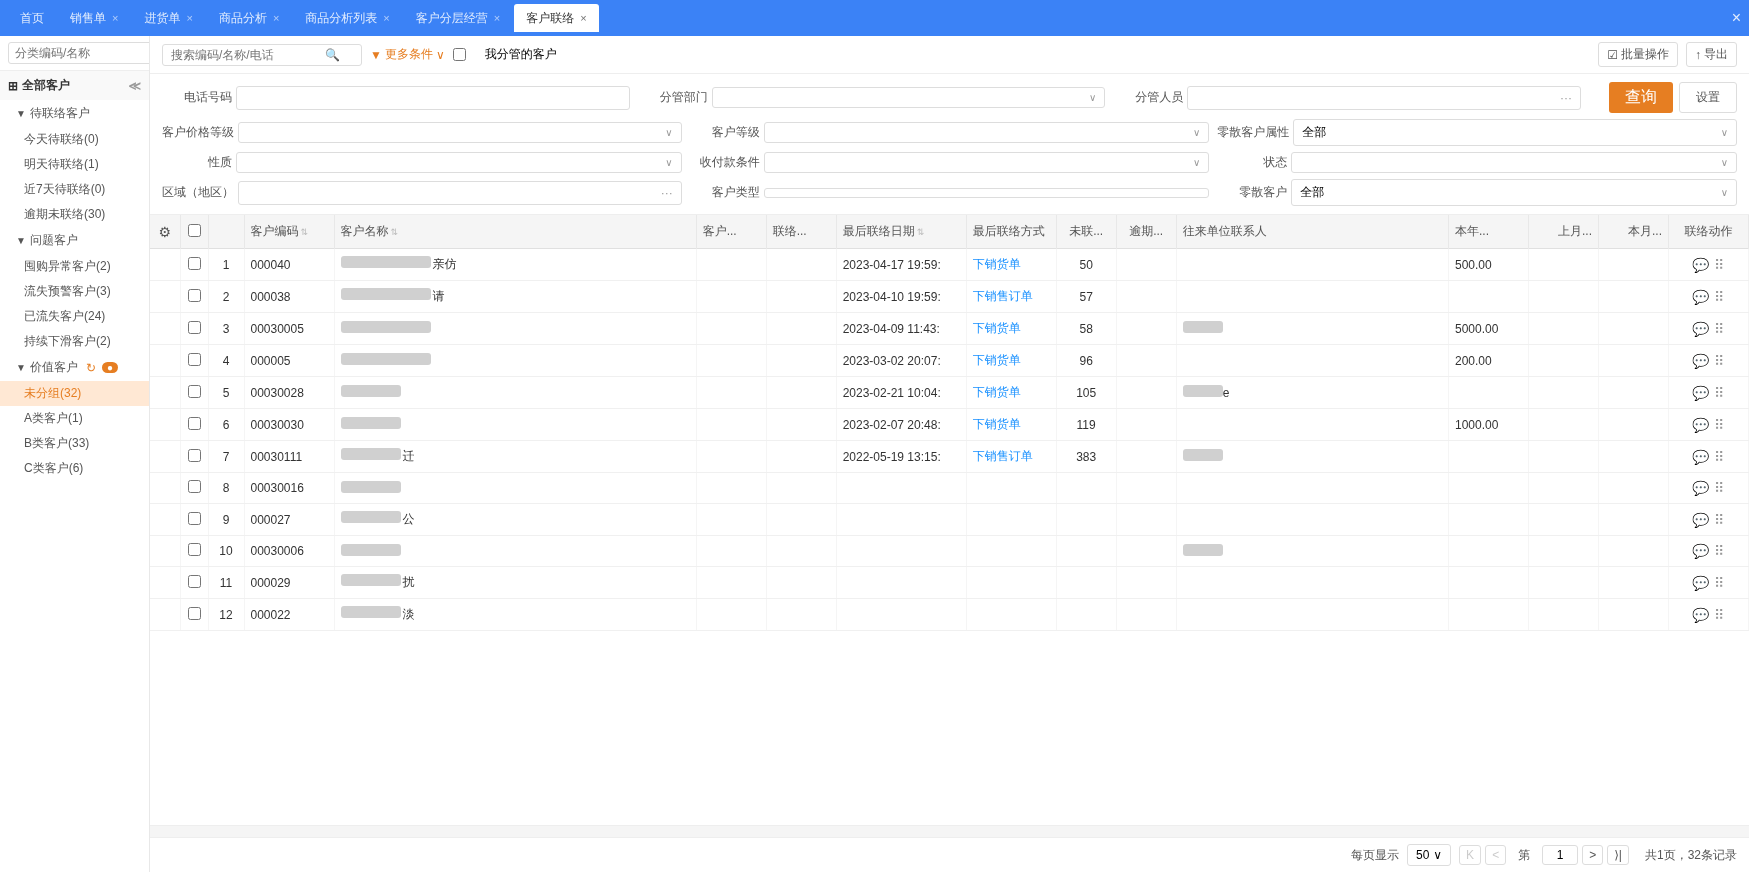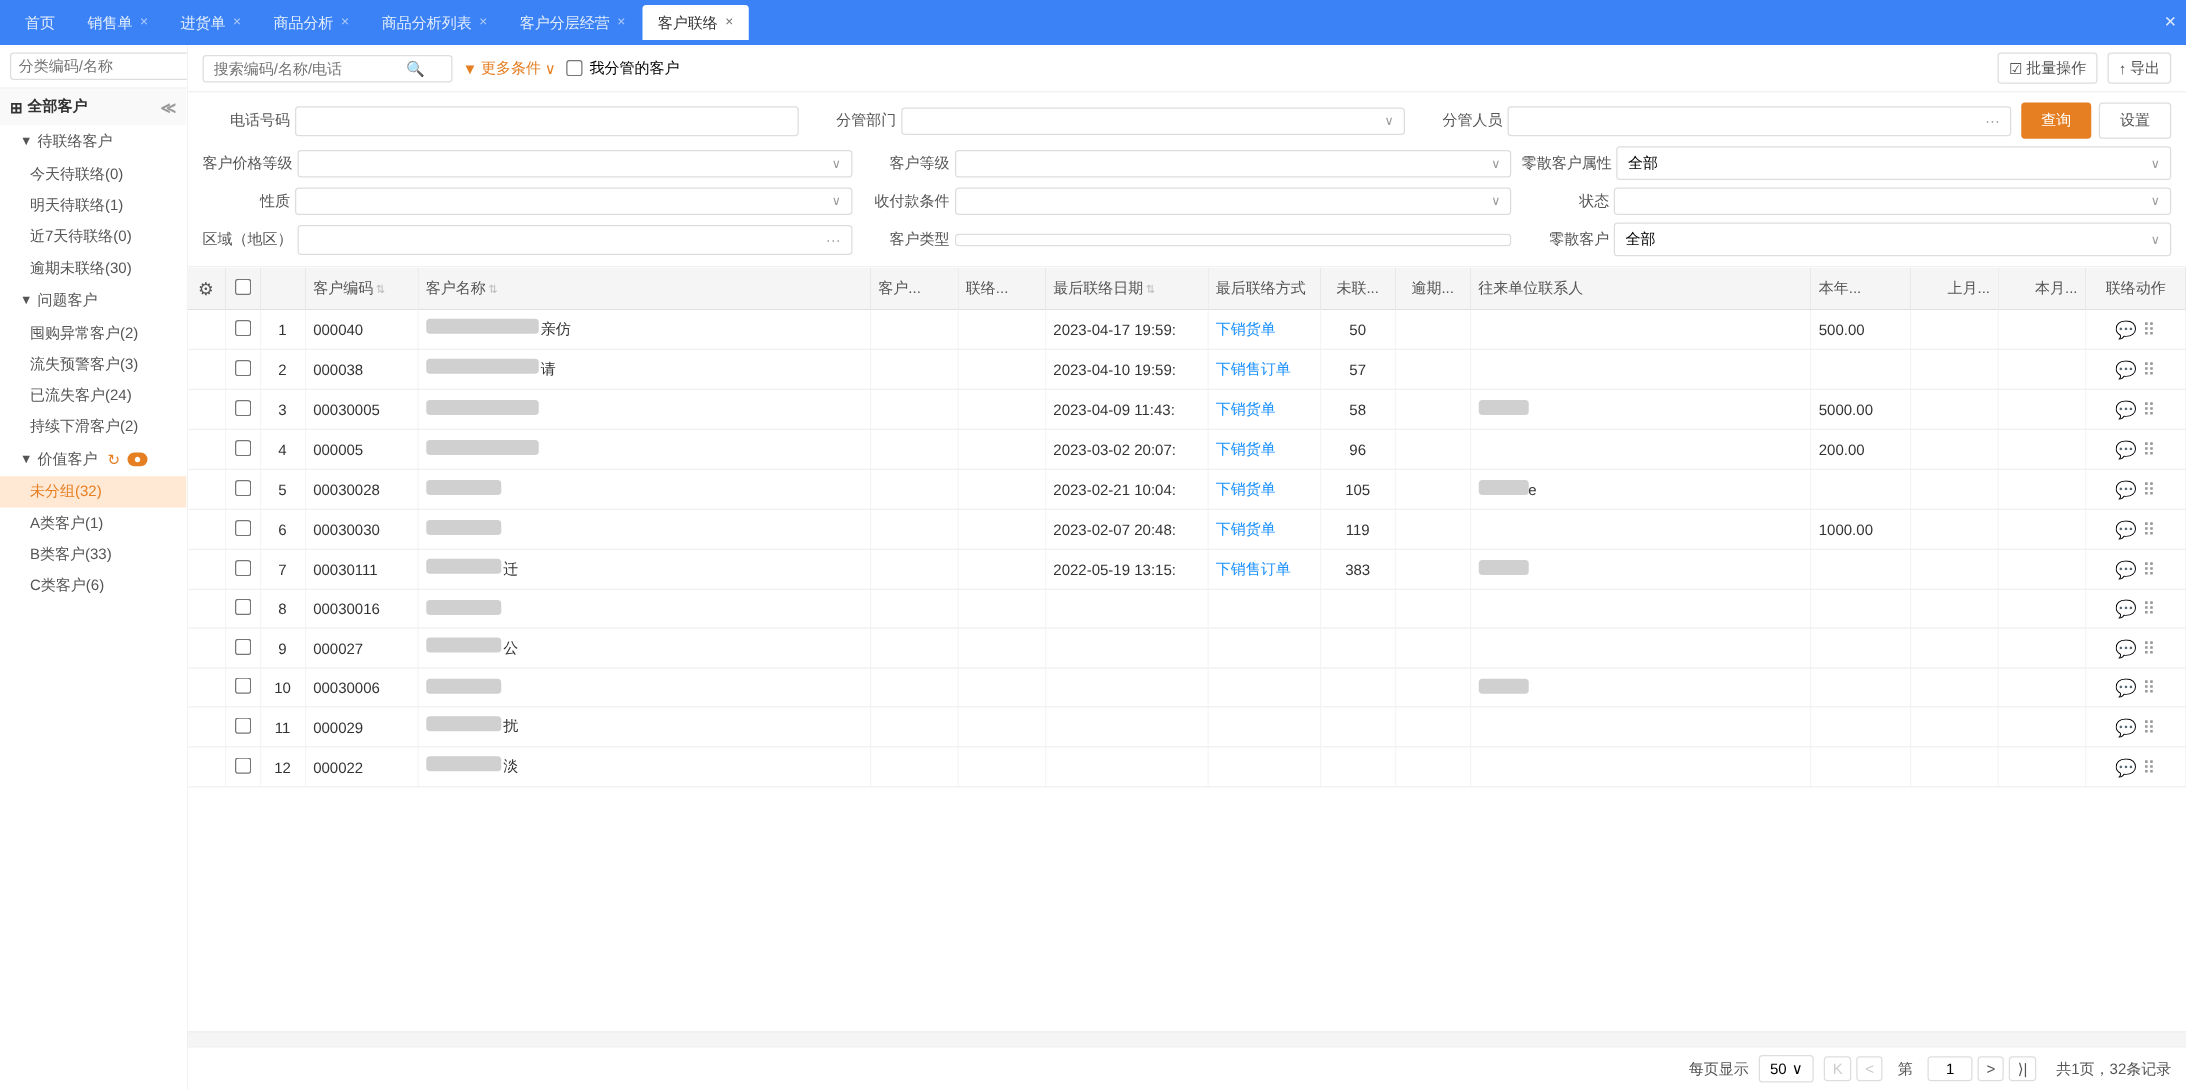--- a/index.html
+++ b/index.html
@@ -61,21 +61,21 @@
       background: #fff; border-bottom: 1px solid #eee; gap: 8px;
     }
     .filter-search {
       display: flex; align-items: center; border: 1px solid #ddd;
       border-radius: 3px; padding: 3px 8px; gap: 4px; width: 200px;
     }
     .filter-search input { border: none; outline: none; font-size: 12px; width: 150px; }
     .filter-more-btn {
       display: flex; align-items: center; color: #e67e22; cursor: pointer; gap: 3px;
     }
-    .my-customers-check { display: flex; align-items: center; gap: 6px; cursor: pointer; }
+    .my-customers-check { display: flex; align-items: center; gap: 19px; cursor: pointer; }
     .filter-bar-right { margin-left: auto; display: flex; gap: 8px; }
     .batch-btn, .export-btn {
       display: flex; align-items: center; gap: 3px; cursor: pointer; color: #555;
       padding: 3px 8px; border: 1px solid #ddd; border-radius: 3px;
       background: #fff;
     }
 
     
     .advanced-filter {
       background: #fff; border-bottom: 1px solid #eee;
@@ -92,21 +92,21 @@
     }
     .filter-select-full {
       display: flex; align-items: center; justify-content: space-between;
       border: 1px solid #ddd; border-radius: 3px; padding: 4px 8px;
       background: #fff; cursor: pointer; min-width: 200px; flex: 1;
     }
     .chevron-down { color: #999; font-size: 10px; }
     .filter-actions { display: flex; gap: 6px; margin-left: auto; }
     .btn-search {
       background: #e67e22; color: #fff; border: none; border-radius: 3px;
-      padding: 5px 16px; cursor: pointer; font-size: 12px;
+      padding: 5px 16px; cursor: pointer; font-size: 16px; margin-left: 20px;
     }
     .btn-reset {
       background: #fff; color: #555; border: 1px solid #ddd; border-radius: 3px;
       padding: 5px 16px; cursor: pointer; font-size: 12px;
     }
     .filter-dots { color: #999; cursor: pointer; }
 
     
     .table-container { flex: 1; overflow: auto; background: #fff; }
     table { width: 100%; border-collapse: collapse; font-size: 12px; }

